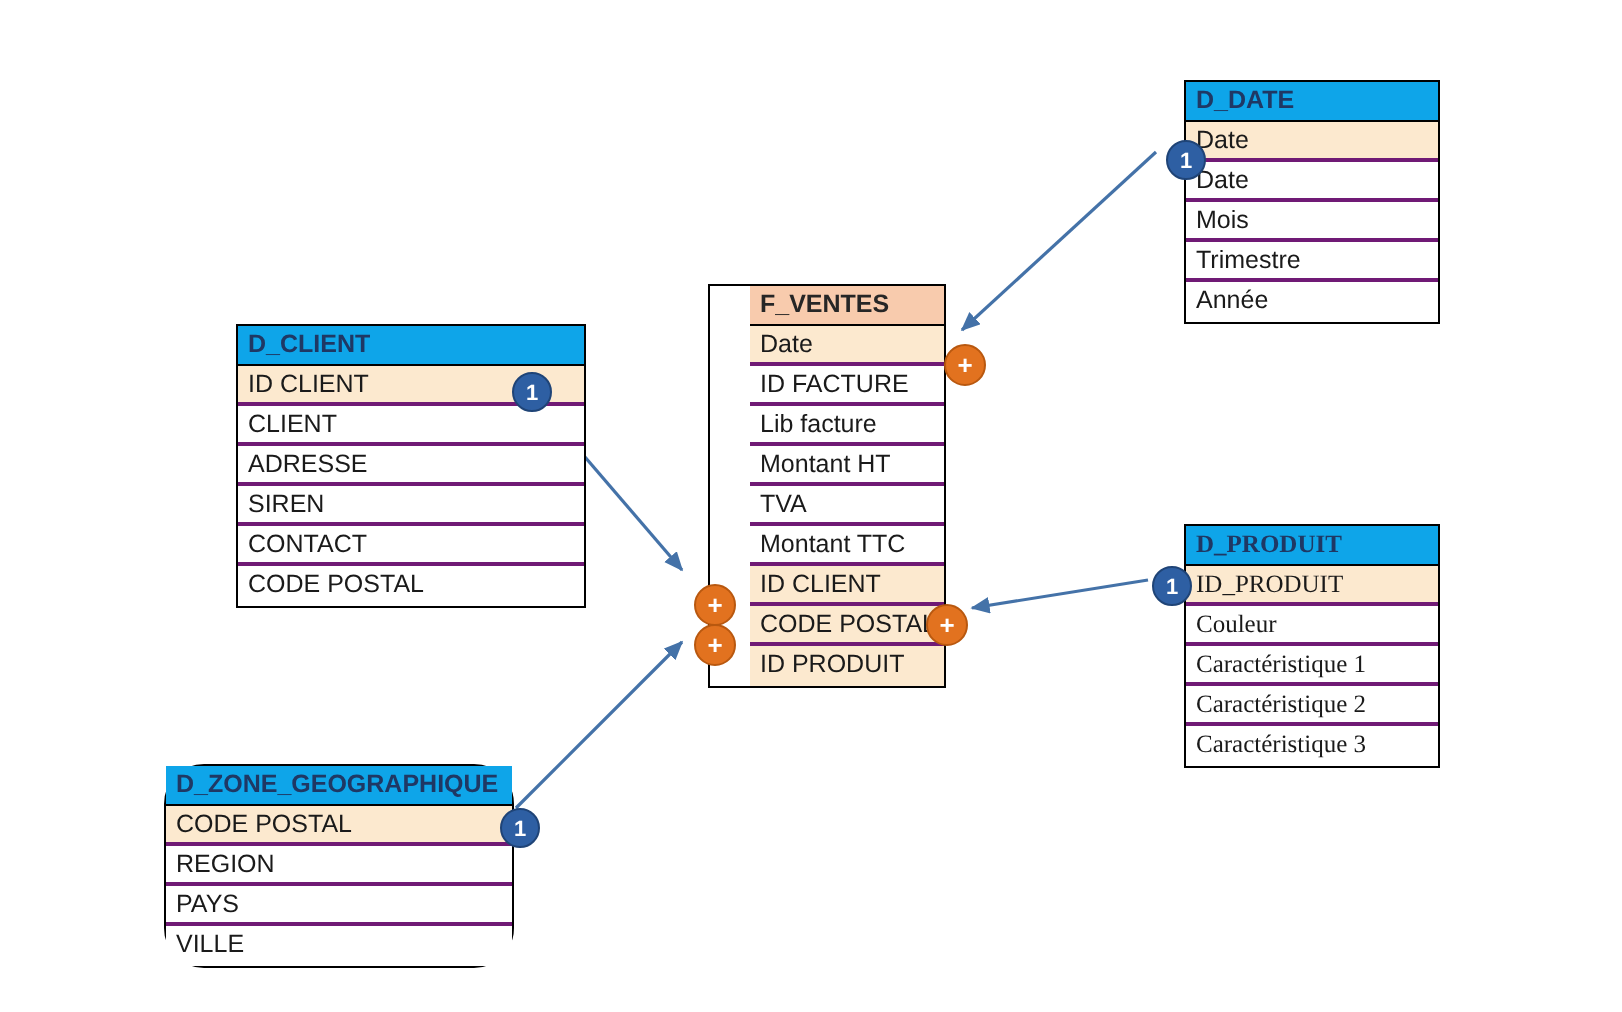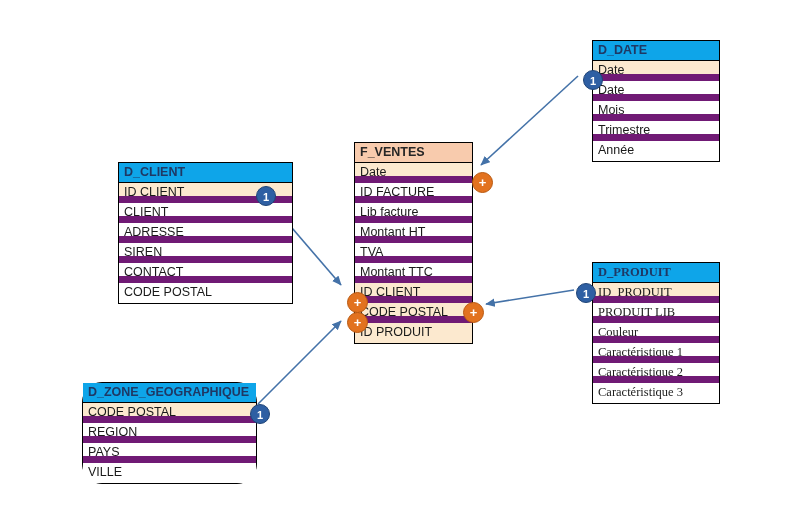--- a/index.html
+++ b/index.html
@@ -39,21 +39,21 @@
   .entity.fact .entity-header {
     background: #f8cbad;
     color: #262626;
   }
   .field {
     height: 20px;
     line-height: 19px;
     padding: 0 5px;
     font-size: 12.5px;
     color: #1a1a1a;
-    border-bottom: 7px solid #701a75;
+    border-bottom: 2px solid #701a75;
     box-sizing: border-box;
     background: #ffffff;
     white-space: nowrap;
     overflow: hidden;
   }
   .field.key {
     background: #fce9cf;
   }
   .field.last {
     border-bottom: none;
@@ -120,21 +120,21 @@
         <div class="field">CONTACT</div>
         <div class="field last">CODE POSTAL</div>
       </div>
       <div class="entity dim" style="left: 82px; top: 382px; width: 175px; border-radius: 20px;">
         <div class="entity-header">D_ZONE_GEOGRAPHIQUE</div>
         <div class="field key">CODE POSTAL</div>
         <div class="field">REGION</div>
         <div class="field">PAYS</div>
         <div class="field last">VILLE</div>
       </div>
-      <div class="entity fact" style="left: 354px; top: 142px; width: 119px;">
+      <div class="entity fact" style="left: 354px; top: 142px; width: 119px; padding-left: 20px;">
         <div class="entity-header">F_VENTES</div>
         <div class="field key">Date</div>
         <div class="field">ID FACTURE</div>
         <div class="field">Lib facture</div>
         <div class="field">Montant HT</div>
         <div class="field">TVA</div>
         <div class="field">Montant TTC</div>
         <div class="field key">ID CLIENT</div>
         <div class="field key">CODE POSTAL</div>
         <div class="field key last">ID PRODUIT</div>
@@ -143,21 +143,20 @@
         <div class="entity-header">D_DATE</div>
         <div class="field key">Date</div>
         <div class="field">Date</div>
         <div class="field">Mois</div>
         <div class="field">Trimestre</div>
         <div class="field last">Année</div>
       </div>
       <div class="entity dim" style="left: 592px; top: 262px; width: 128px; font-family: Liberation Serif, serif;">
         <div class="entity-header">D_PRODUIT</div>
         <div class="field key">ID_PRODUIT</div>
-        <div class="field">PRODUIT LIB</div>
         <div class="field">Couleur</div>
         <div class="field">Caractéristique 1</div>
         <div class="field">Caractéristique 2</div>
         <div class="field last">Caractéristique 3</div>
       </div>
     </div>
   <div id="badges">
       <div class="badge badge-one" style="left: 583px; top: 70px;">1</div>
       <div class="badge badge-many" style="left: 472px; top: 172px;">+</div>
       <div class="badge badge-one" style="left: 256px; top: 186px;">1</div>

